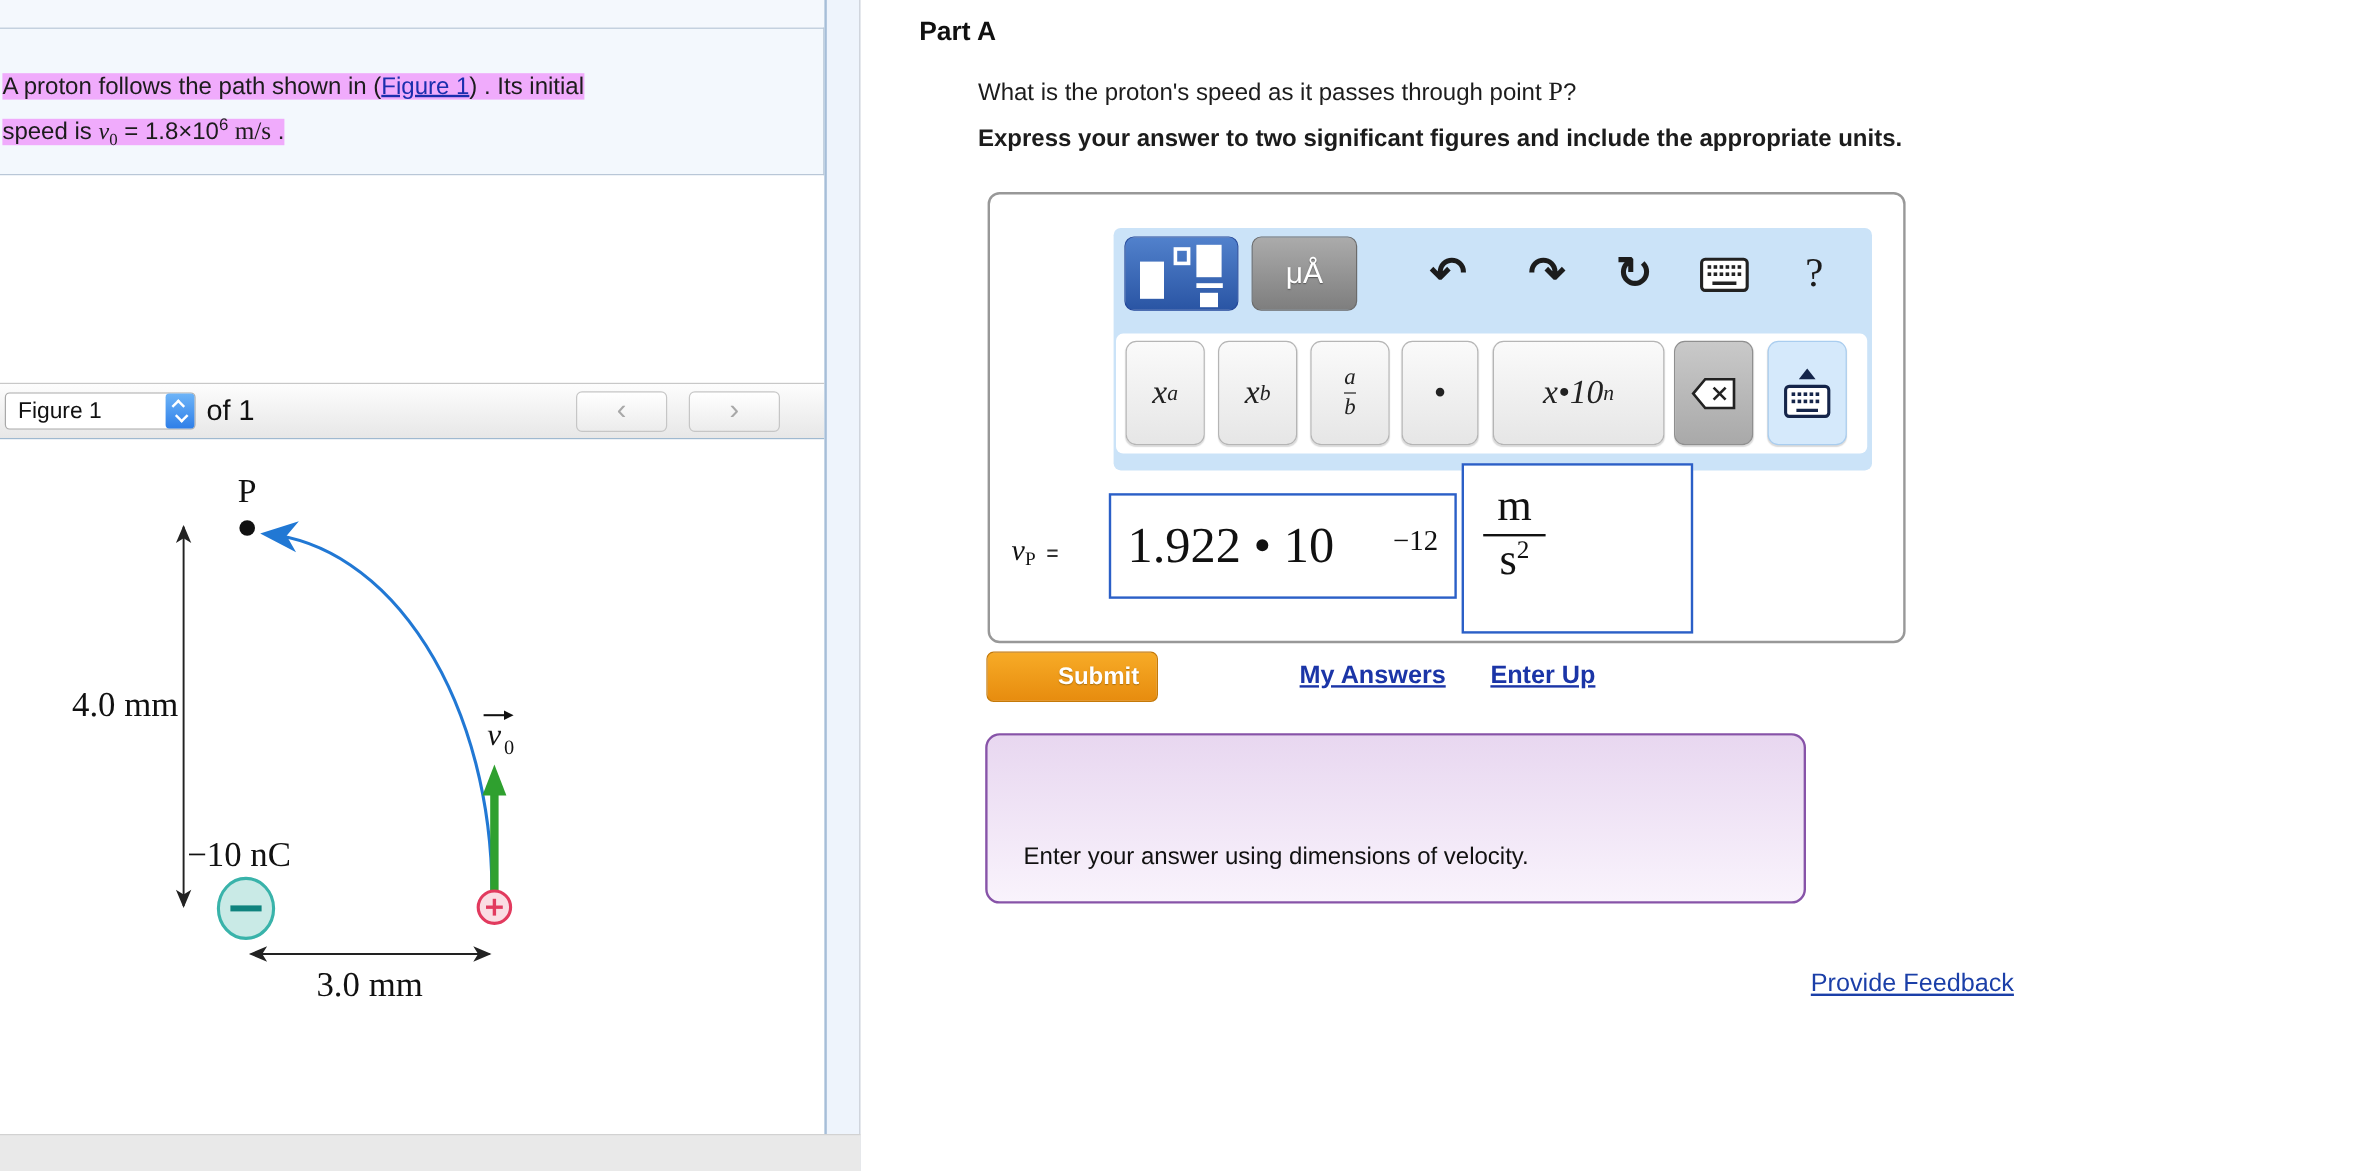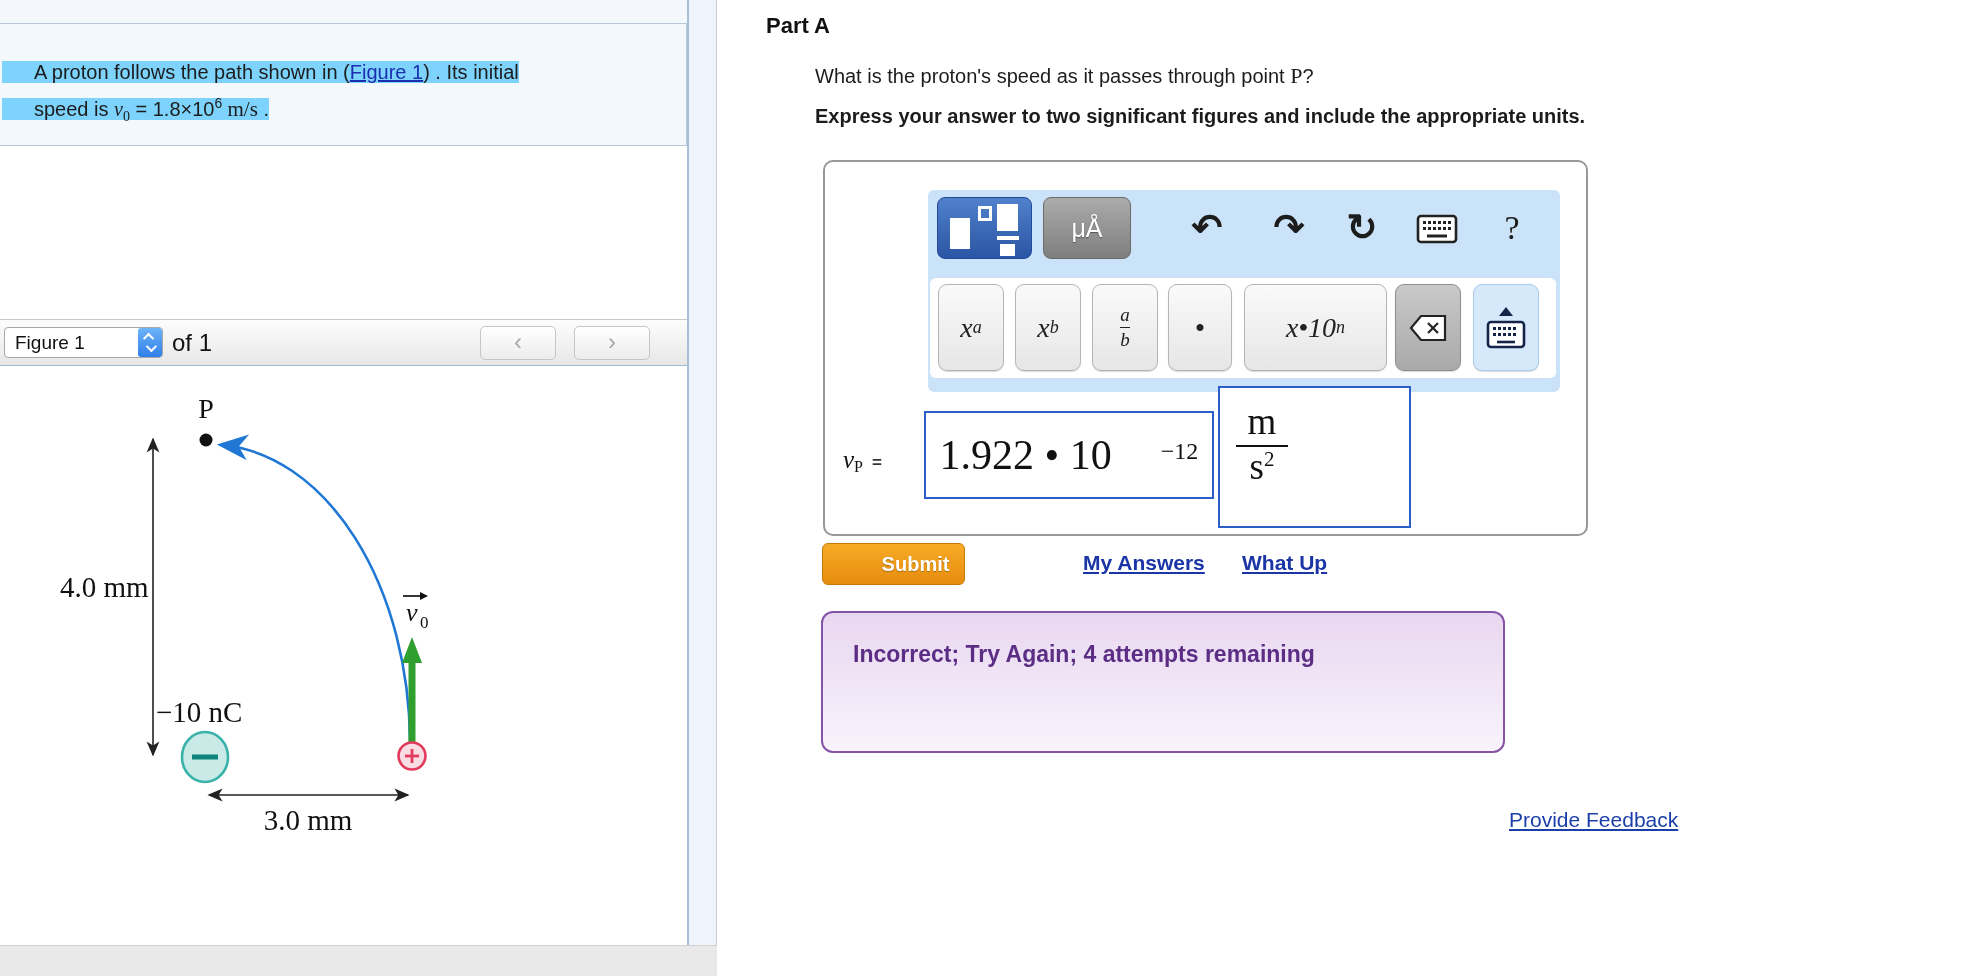--- a/index.html
+++ b/index.html
@@ -6,21 +6,21 @@
   html,body { width:1966px; height:976px; background:#fff; overflow:hidden;
               font-family:"Liberation Sans", sans-serif; }
   #app { position:relative; width:1966px; height:976px; background:#fff; }
   .abs { position:absolute; }
 
   
   .left-top-strip { left:0; top:0; width:687px; height:23px; background:#f4f8fd; }
   .problem-box { left:0; top:23px; width:687px; height:123px; background:#f3f8fd;
     border-top:1px solid #b9c7d7; border-bottom:1px solid #b9c7d7; border-right:1px solid #b9c7d7; }
   .problem-text { position:absolute; left:2px; top:33px; font-size:20px; color:#1c1c1c; line-height:31px; width:670px; }
-  .hl { background:#7dd3fc;padding-left:32px; }
+  .hl { background:#f0abfc; }
   .fig-link { color:#1b2fae; text-decoration:underline; cursor:pointer; }
   .mathv { font-family:"Liberation Serif", serif; font-style:italic; }
   .mathr { font-family:"Liberation Serif", serif; }
   sub.small { font-size:14px; }
   sup.small { font-size:14px; }
 
   .figure-bar { left:0; top:319px; width:687px; height:47px;
     background:linear-gradient(#fdfdfd,#e7e7e7);
     border-top:1px solid #c8c8c8; border-bottom:1px solid #9fb9d0; }
   .fig-select { position:absolute; left:4px; top:7px; width:159px; height:31px; background:#fff;
@@ -289,21 +289,21 @@
   <div class="abs units-box">
     <div class="unit-frac">
       <span style="display:block">m</span>
       <span class="bar" style="display:block"></span>
       <span style="display:block"><span>s</span><sup>2</sup></span>
     </div>
   </div>
 
   <div class="abs submit-btn">Submit</div>
   <a class="abs hlink my-answers">My Answers</a>
-  <a class="abs hlink give-up">What Up</a>
+  <a class="abs hlink give-up">Enter Up</a>
 
   <div class="abs feedback">
-    <div class="fb-title">Incorrect; Try Again; 4 attempts remaining</div>
+    <div class="fb-body">Enter your answer using dimensions of velocity.</div>
   </div>
 
   <a class="abs provide-fb">Provide Feedback</a>
 
 </div>
 
 </body></html>

